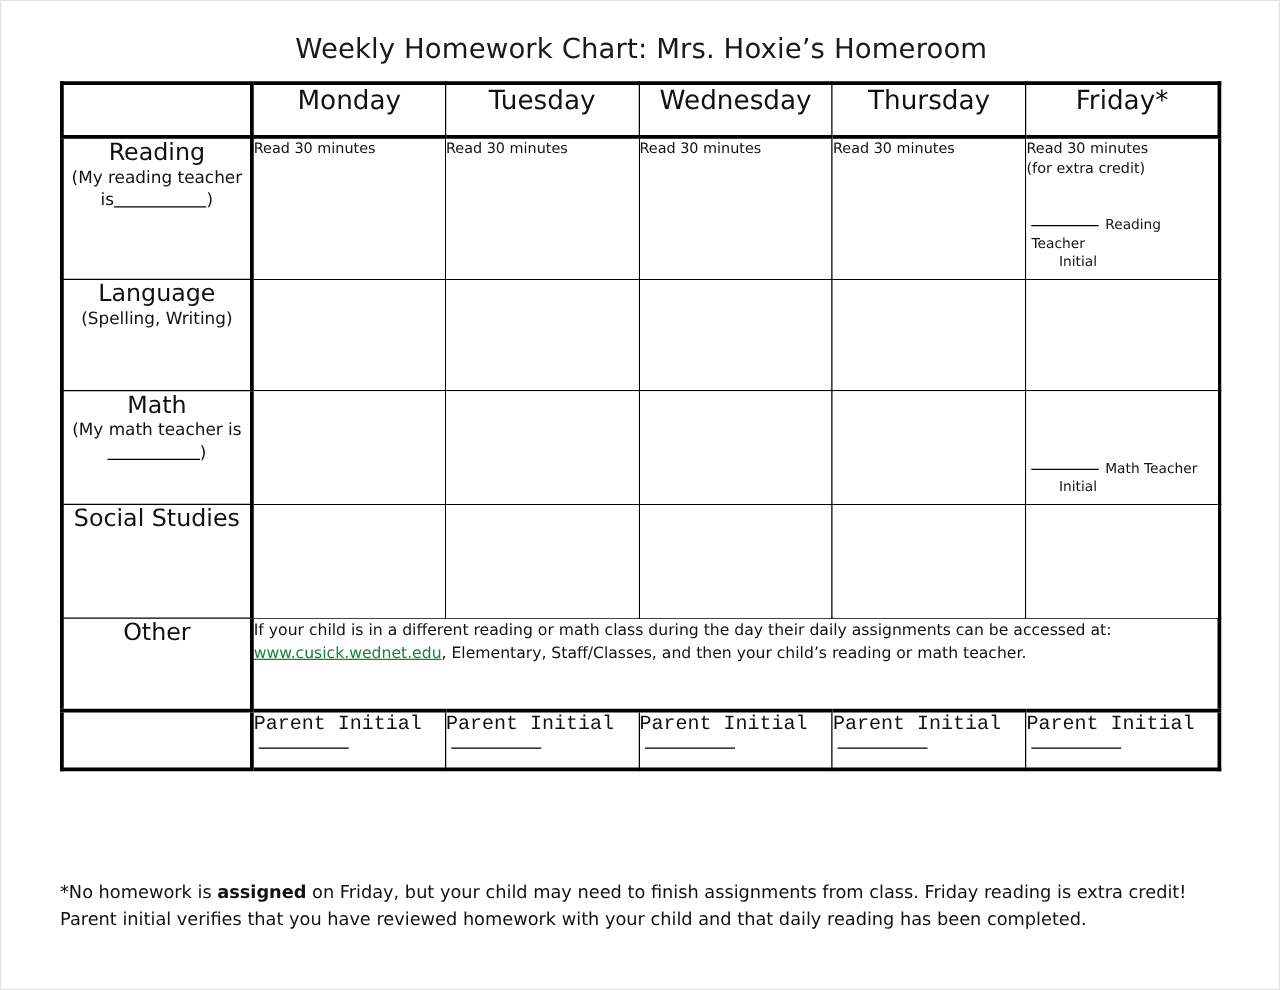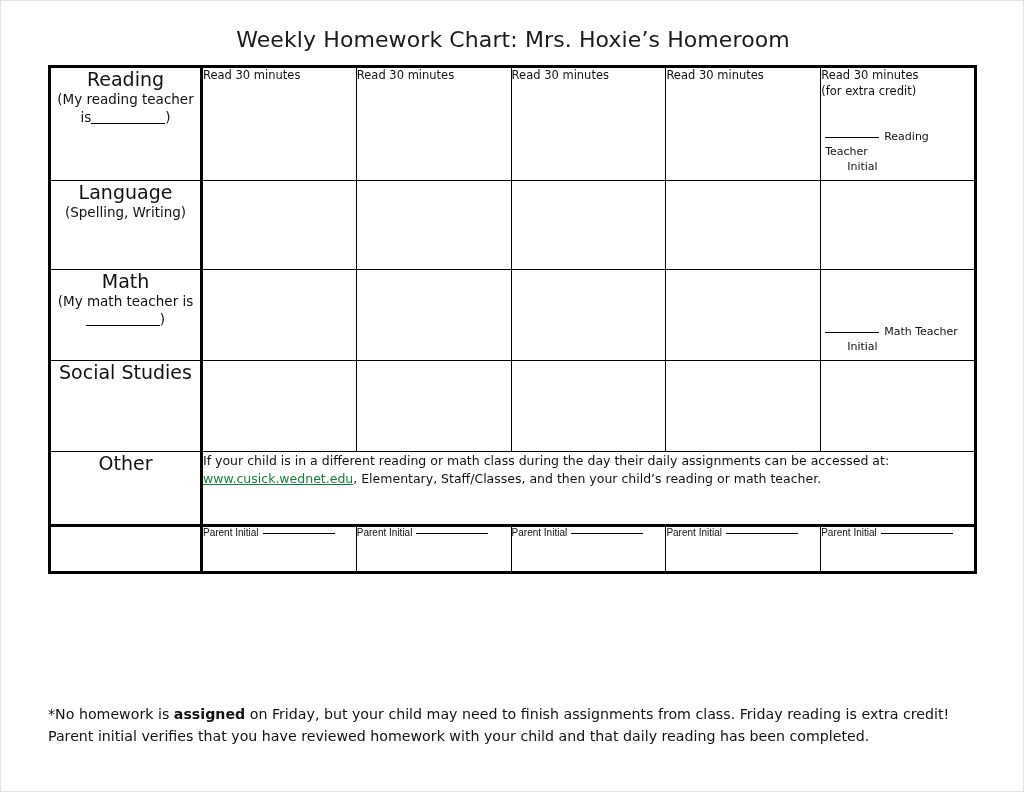--- a/index.html
+++ b/index.html
@@ -147,23 +147,23 @@
     font-family: "DejaVu Sans", sans-serif;
     line-height: 1.42;
   }
   td.othercell a, .url-link {
     color: #15803d;
     text-decoration: underline;
   }
   td.parentcell {
     vertical-align: middle;
     padding: 0 0 6px 5px;
-    font-size: 10px;
-    color: #111;
-    font-family: Liberation Sans, sans-serif;
+    font-size: 16px;
+    color: #111;
+    font-family: Liberation Mono, monospace;
   }
   .parent-line {
     display: inline-block;
     width: 72px;
     border-bottom: 1.5px solid #000;
     vertical-align: 2px;
     margin-left: 4px;
   }
   td.parentcell.first { vertical-align: bottom; }
   #footnote {
@@ -181,20 +181,28 @@
 </head>
 <body>
 
 <div id="page">
 
   <div id="doc-title">Weekly Homework Chart: Mrs. Hoxie’s Homeroom</div>
 
   <table id="chart-table">
     <tbody>
 
+      <tr class="hdr">
+        <th class="corner"></th>
+        <th class="dayhead">Monday</th>
+        <th class="dayhead">Tuesday</th>
+        <th class="dayhead">Wednesday</th>
+        <th class="dayhead">Thursday</th>
+        <th class="dayhead">Friday*</th>
+      </tr>
 
       <tr>
         <td class="rowlabel r-reading">
           <span class="subject-name">Reading</span>
           <span class="subject-sub"><span>(My reading teacher is</span><span class="blank"></span><span>)</span></span>
         </td>
         <td class="daycell r-reading">
           <div>Read 30 minutes</div>
         </td>
         <td class="daycell r-reading">

